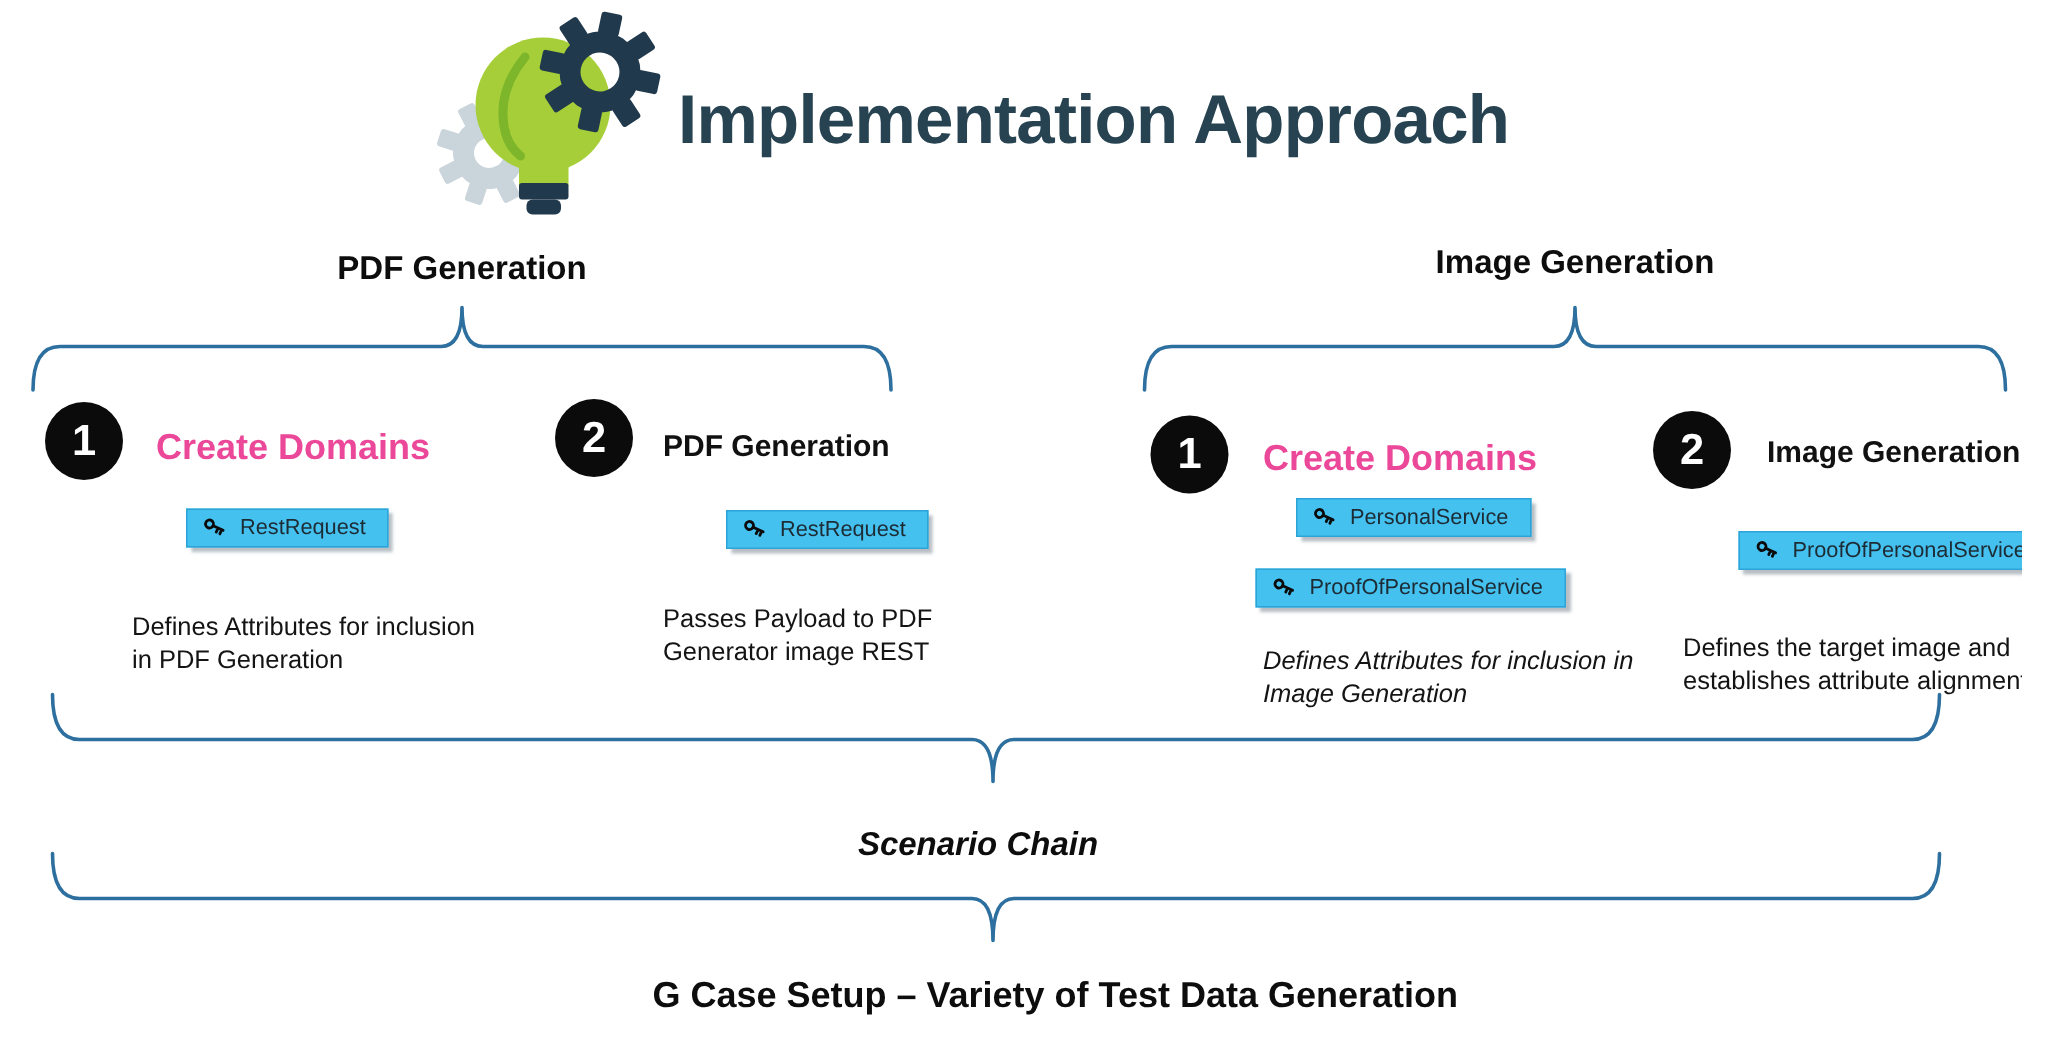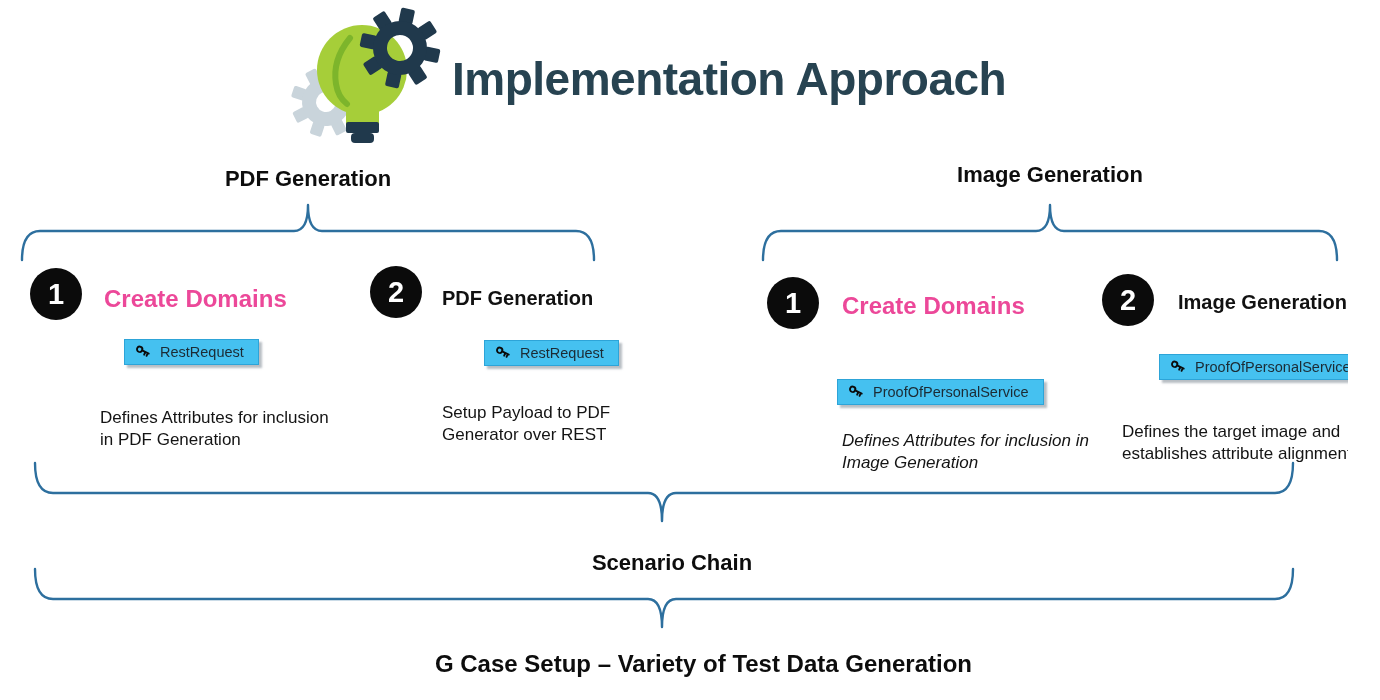--- a/index.html
+++ b/index.html
@@ -86,41 +86,50 @@
   <div class="abs step-title-lg" style="left:104px;top:285px;">Create Domains</div>
   <div class="abs badge" style="left:124px;top:339px;">
     <svg width="16" height="16" viewBox="0 0 24 24">
       <g transform="rotate(25 7 8)" stroke="#0b0b0b" stroke-width="2.8" fill="none" stroke-linecap="round">
         <circle cx="7" cy="8" r="4"></circle>
         <path d="M11,8 L22,8 M16.5,8 L16.5,12.5 M20.5,8 L20.5,12.5"></path>
       </g>
     </svg>
     <span>RestRequest</span>
   </div>
-  <div class="abs desc" style="left:88px;top:407px;width:230px;margin-left:12px;">Defines Attributes for inclusion in PDF Generation</div>
+  <div class="abs desc" style="left:88px;top:407px;width:230px;">Defines Attributes for inclusion in PDF Generation</div>
 
   <div class="abs num-circle" style="left:370px;top:266px;">
     <span>2</span>
   </div>
   <div class="abs step-title-sm" style="left:442px;top:287px;">PDF Generation</div>
   <div class="abs badge" style="left:461px;top:340px;margin-left:23px;">
     <svg width="16" height="16" viewBox="0 0 24 24">
       <g transform="rotate(25 7 8)" stroke="#0b0b0b" stroke-width="2.8" fill="none" stroke-linecap="round">
         <circle cx="7" cy="8" r="4"></circle>
         <path d="M11,8 L22,8 M16.5,8 L16.5,12.5 M20.5,8 L20.5,12.5"></path>
       </g>
     </svg>
     <span>RestRequest</span>
   </div>
-  <div class="abs desc" style="left:442px;top:402px;width:195px;">Setup Payload to PDF Generator over REST</div>
+  <div class="abs desc" style="left:442px;top:402px;width:195px;">Passes Payload to PDF Generator image REST</div>
 
   <div class="abs num-circle" style="left:767px;top:277px;">
     <span>1</span>
   </div>
   <div class="abs step-title-lg" style="left:842px;top:292px;">Create Domains</div>
+  <div class="abs badge" style="left:864px;top:332px;">
+    <svg width="16" height="16" viewBox="0 0 24 24">
+      <g transform="rotate(25 7 8)" stroke="#0b0b0b" stroke-width="2.8" fill="none" stroke-linecap="round">
+        <circle cx="7" cy="8" r="4"></circle>
+        <path d="M11,8 L22,8 M16.5,8 L16.5,12.5 M20.5,8 L20.5,12.5"></path>
+      </g>
+    </svg>
+    <span>PersonalService</span>
+  </div>
   <div class="abs badge" style="left:837px;top:379px;">
     <svg width="16" height="16" viewBox="0 0 24 24">
       <g transform="rotate(25 7 8)" stroke="#0b0b0b" stroke-width="2.8" fill="none" stroke-linecap="round">
         <circle cx="7" cy="8" r="4"></circle>
         <path d="M11,8 L22,8 M16.5,8 L16.5,12.5 M20.5,8 L20.5,12.5"></path>
       </g>
     </svg>
     <span>ProofOfPersonalService</span>
   </div>
   <div class="abs desc" style="left:842px;top:430px;width:270px;font-style:italic;">Defines Attributes for inclusion in Image Generation</div>
@@ -133,16 +142,16 @@
     <svg width="16" height="16" viewBox="0 0 24 24">
       <g transform="rotate(25 7 8)" stroke="#0b0b0b" stroke-width="2.8" fill="none" stroke-linecap="round">
         <circle cx="7" cy="8" r="4"></circle>
         <path d="M11,8 L22,8 M16.5,8 L16.5,12.5 M20.5,8 L20.5,12.5"></path>
       </g>
     </svg>
     <span>ProofOfPersonalService</span>
   </div>
   <div class="abs desc" style="left:1122px;top:421px;width:260px;">Defines the target image and establishes attribute alignment</div>
 
-  <div class="abs footer-label" style="left:516px;top:550px;width:312px;">Scenario Chain</div>
+  <div class="abs footer-label" style="left:496px;top:550px;width:312px;font-style:italic;">Scenario Chain</div>
   <div class="abs case-label" style="left:372px;top:650px;width:600px;">G Case Setup – Variety of Test Data Generation</div>
 
 </div>
 
 </body></html>

